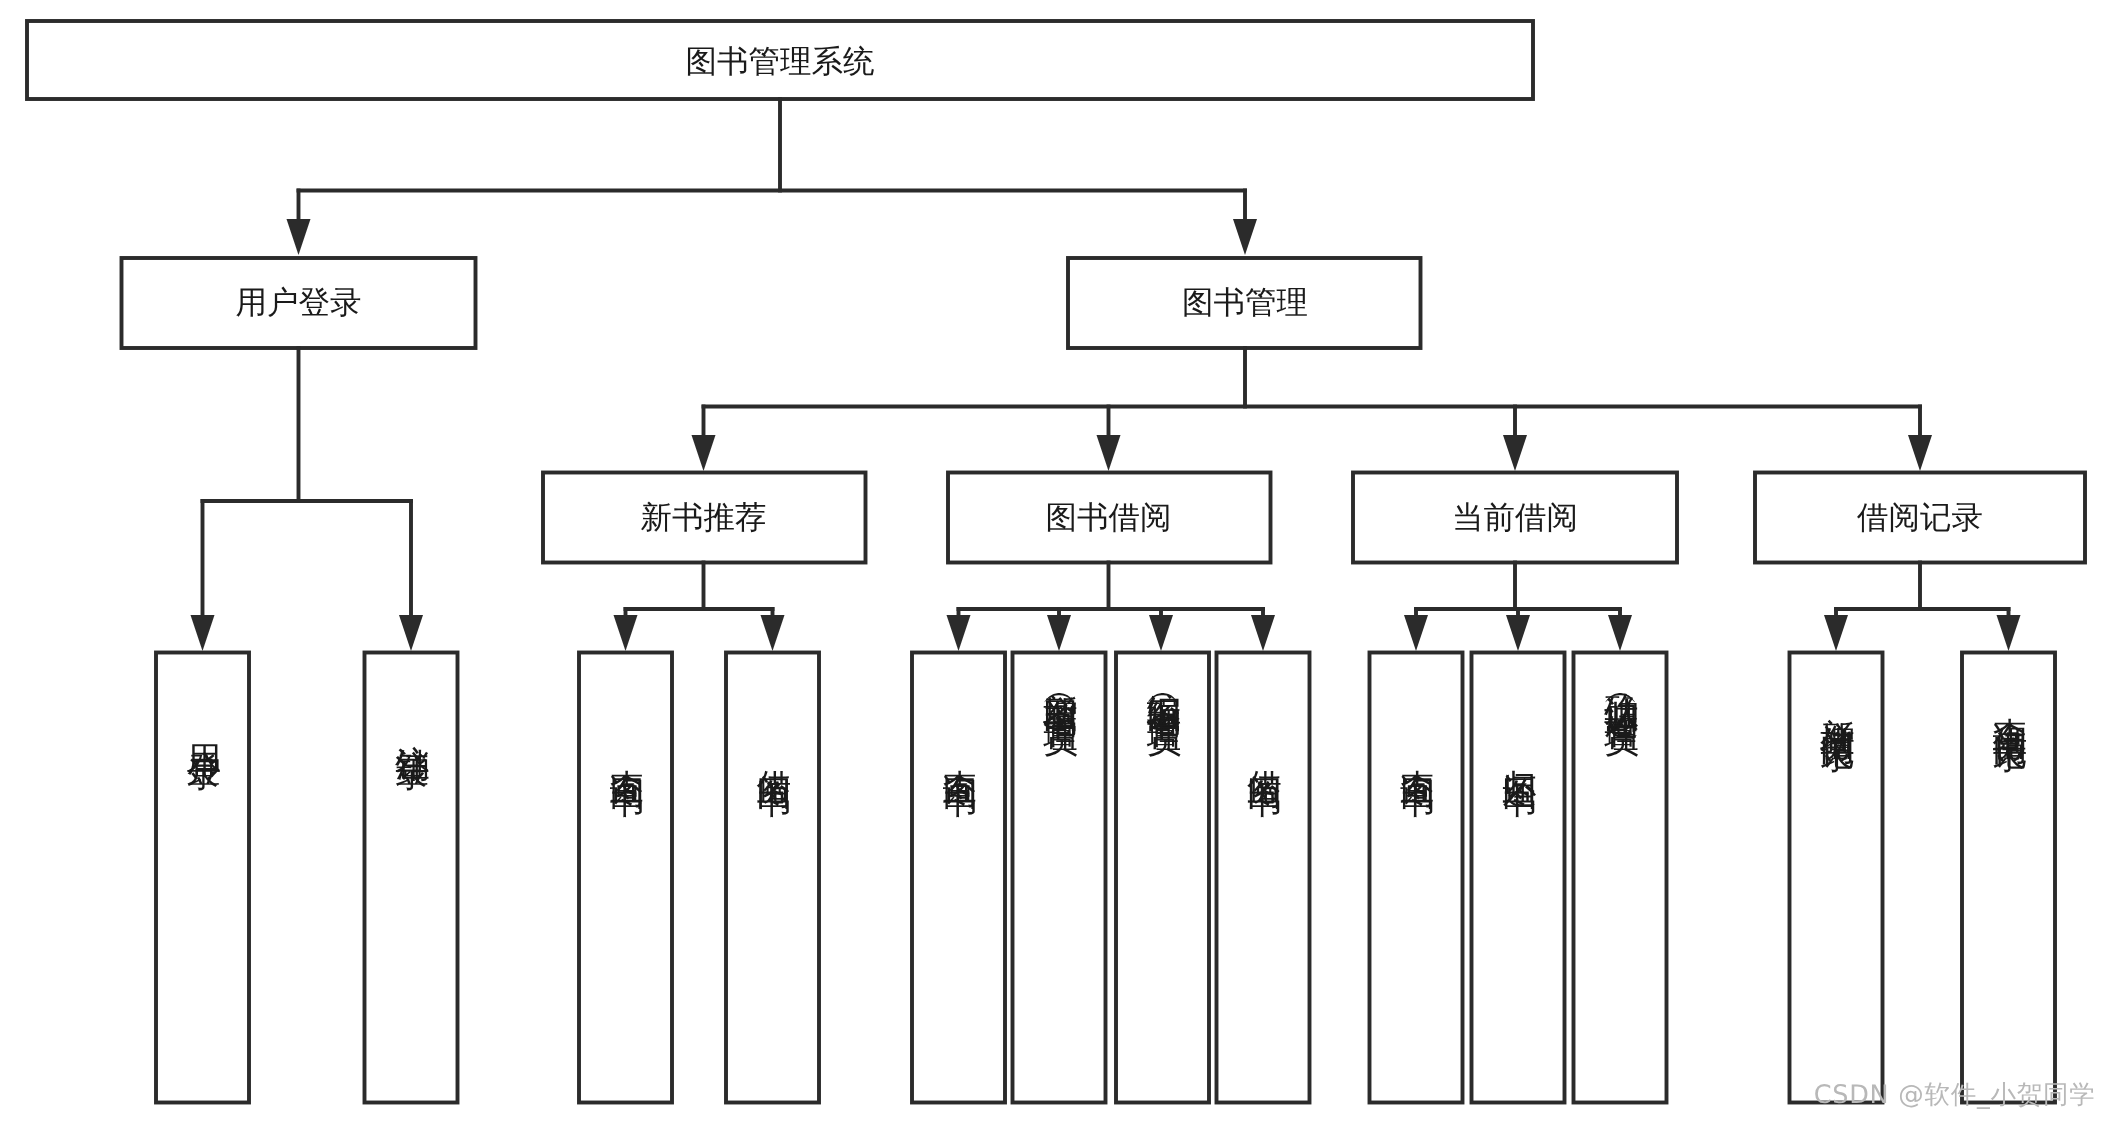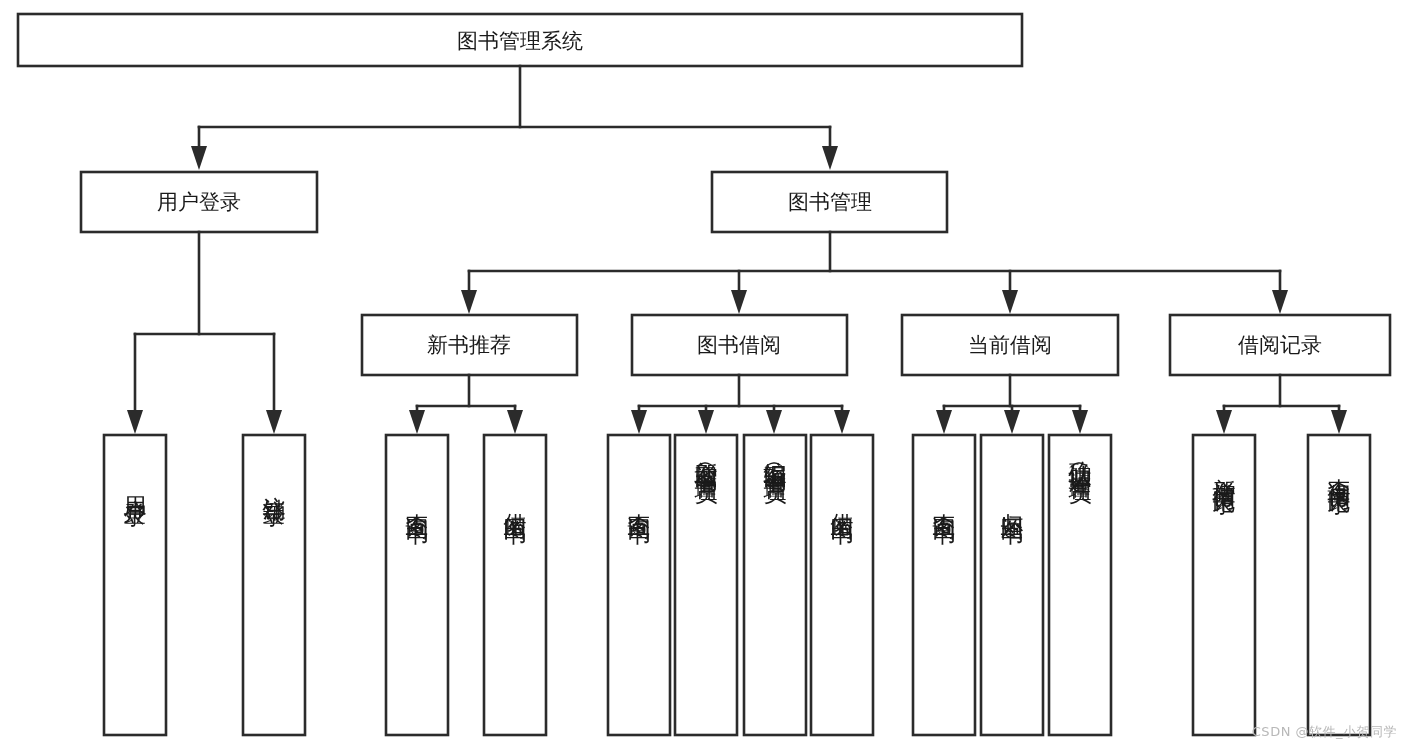--- a/index.html
+++ b/index.html
@@ -64,21 +64,21 @@
     line-height: 1;
     letter-spacing: 3px;
     color: #1a1a1a;
     white-space: nowrap;
   }
   .watermark {
     position: absolute;
     right: 8px;
     bottom: 6px;
     font-family: "DejaVu Sans", "Liberation Sans", sans-serif;
-    font-size: 13px;
+    font-size: 17px;
     color: #b8b8b8;
     letter-spacing: 0.5px;
     white-space: nowrap;
   }
 </style>
 </head>
 <body>
 
 <div id="diagram-root">
 

